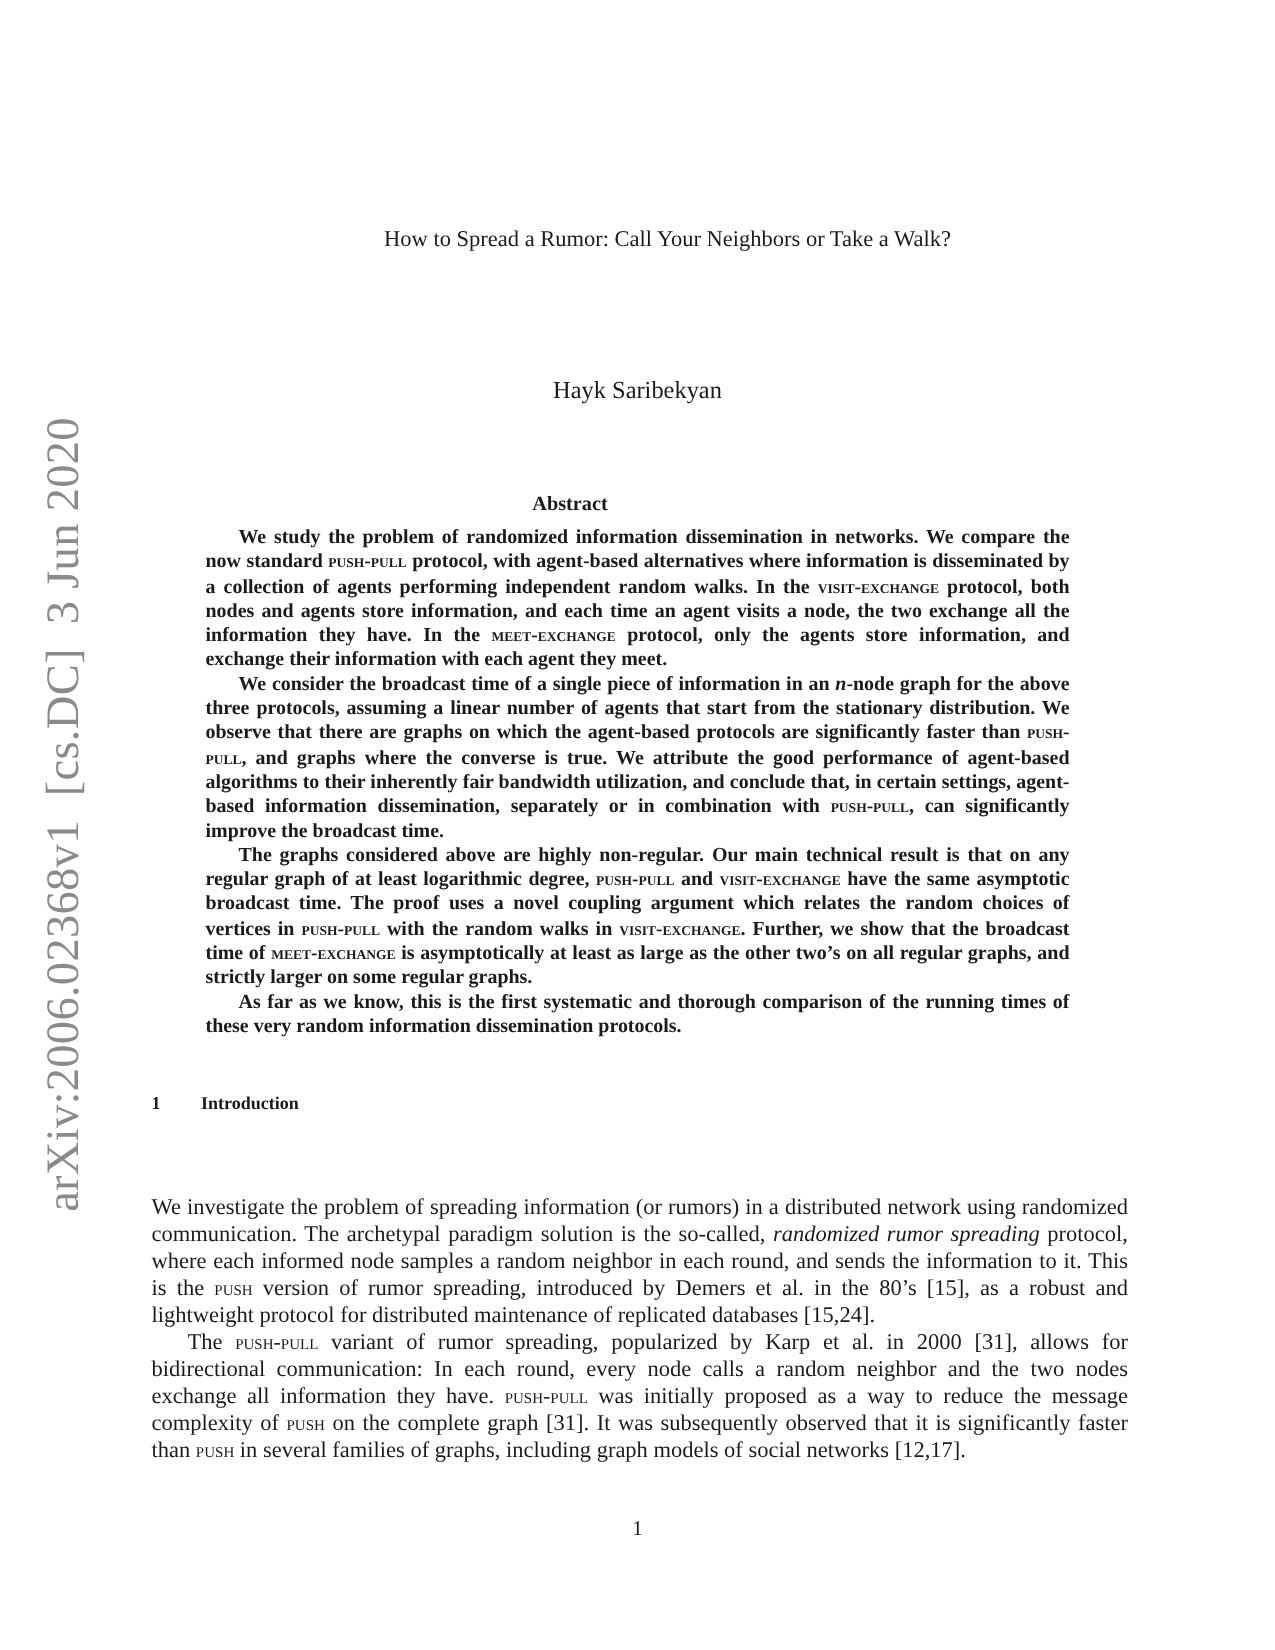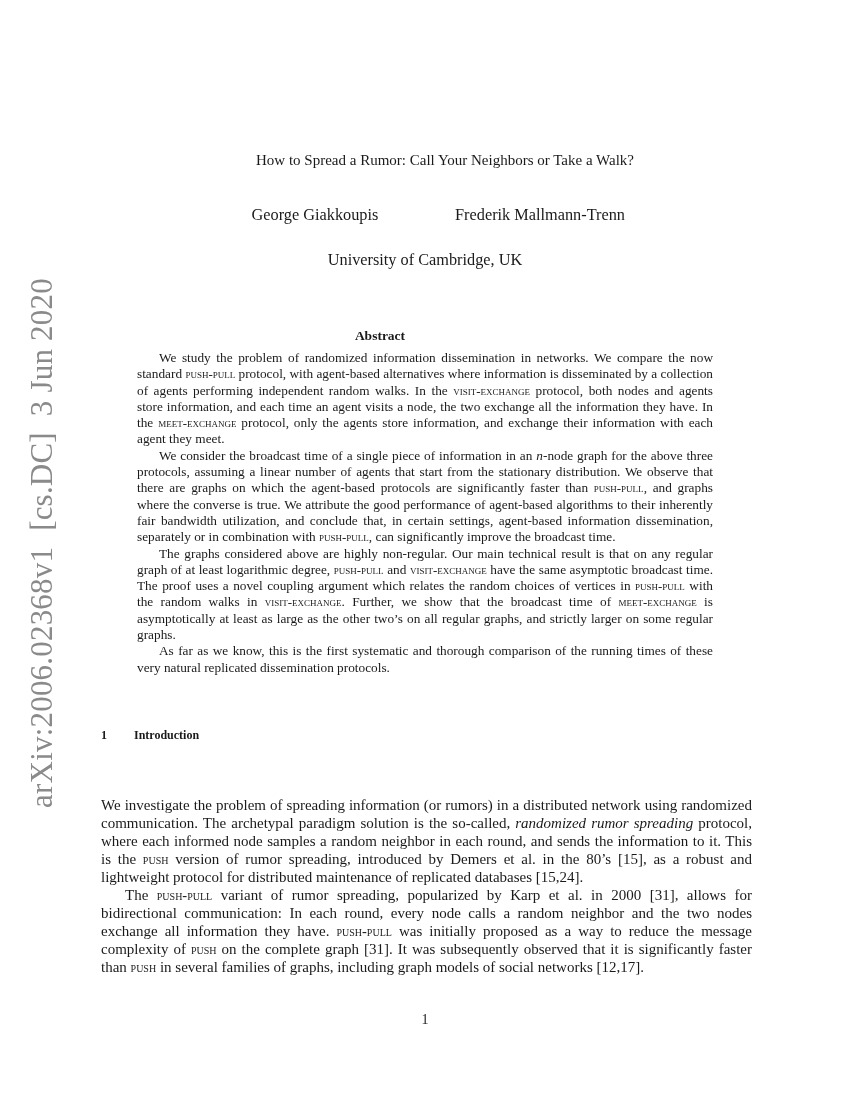--- a/index.html
+++ b/index.html
@@ -31,21 +31,21 @@
   .author-2 { left: 430px; width: 220px; top: 0; }
   .author-3 { left: 300px; width: 250px; top: 45px; }
   .abstract-heading {
     position: absolute; top: 328px; left: 0; width: 760px;
     text-align: center; font-weight: bold; font-size: 13.5px;
   }
   .abstract {
     position: absolute; left: 137px; width: 576px; top: 350px;
     font-size: 13.3px; line-height: 16.3px; text-align: justify;
   }
-  .abstract p { margin: 0; text-indent: 22px; }
+  .abstract p { margin: 0; text-indent: 22px; font-weight: bold; }
   .sc { font-variant: small-caps; font-size: 0.97em; }
   .section-heading {
     position: absolute; left: 101px; top: 728px;
     font-weight: bold; font-size: 12px;
   }
   .section-heading .num { display: inline-block; width: 33px; }
   .body {
     position: absolute; left: 101px; width: 651px; top: 796px;
     font-size: 15px; line-height: 18px; text-align: justify;
   }
@@ -58,37 +58,35 @@
 </style>
 </head>
 <body>
 
 <div class="arxiv-stamp"><span>arXiv:2006.02368v1</span><span>[cs.DC]</span><span>3 Jun 2020</span></div>
 
 <div class="title">How to Spread a Rumor: Call Your Neighbors or Take a Walk?</div>
 
 <div class="authors">
   <div class="author-block author-1">
-    <div>George Giakkoupis</div>
   </div>
   <div class="author-block author-2">
-    <div>Frederik Mallmann-Trenn</div>
   </div>
   <div class="author-block author-3">
-    <div>University of Cambridge, UK</div>
+    <div>Hayk Saribekyan</div>
   </div>
 </div>
 
 <div class="abstract-heading">Abstract</div>
 
 <div class="abstract">
   <p><span>We study the problem of randomized information dissemination in networks. We compare the now standard </span><span class="sc">push-pull</span><span> protocol, with agent-based alternatives where information is disseminated by a collection of agents performing independent random walks. In the </span><span class="sc">visit-exchange</span><span> protocol, both nodes and agents store information, and each time an agent visits a node, the two exchange all the information they have. In the </span><span class="sc">meet-exchange</span><span> protocol, only the agents store information, and exchange their information with each agent they meet.</span></p>
   <p><span>We consider the broadcast time of a single piece of information in an </span><i>n</i><span>-node graph for the above three protocols, assuming a linear number of agents that start from the stationary distribution. We observe that there are graphs on which the agent-based protocols are significantly faster than </span><span class="sc">push-pull</span><span>, and graphs where the converse is true. We attribute the good performance of agent-based algorithms to their inherently fair bandwidth utilization, and conclude that, in certain settings, agent-based information dissemination, separately or in combination with </span><span class="sc">push-pull</span><span>, can significantly improve the broadcast time.</span></p>
   <p><span>The graphs considered above are highly non-regular. Our main technical result is that on any regular graph of at least logarithmic degree, </span><span class="sc">push-pull</span><span> and </span><span class="sc">visit-exchange</span><span> have the same asymptotic broadcast time. The proof uses a novel coupling argument which relates the random choices of vertices in </span><span class="sc">push-pull</span><span> with the random walks in </span><span class="sc">visit-exchange</span><span>. Further, we show that the broadcast time of </span><span class="sc">meet-exchange</span><span> is asymptotically at least as large as the other two’s on all regular graphs, and strictly larger on some regular graphs.</span></p>
-  <p>As far as we know, this is the first systematic and thorough comparison of the running times of these very natural replicated dissemination protocols.</p>
+  <p>As far as we know, this is the first systematic and thorough comparison of the running times of these very random information dissemination protocols.</p>
 </div>
 
 <div class="section-heading"><span class="num">1</span><span>Introduction</span></div>
 
 <div class="body">
   <p><span>We investigate the problem of spreading information (or rumors) in a distributed network using randomized communication. The archetypal paradigm solution is the so-called, </span><i>randomized rumor spreading</i><span> protocol, where each informed node samples a random neighbor in each round, and sends the information to it. This is the </span><span class="sc">push</span><span> version of rumor spreading, introduced by Demers et al. in the 80’s [15], as a robust and lightweight protocol for distributed maintenance of replicated databases [15,24].</span></p>
   <p class="indent"><span>The </span><span class="sc">push-pull</span><span> variant of rumor spreading, popularized by Karp et al. in 2000 [31], allows for bidirectional communication: In each round, every node calls a random neighbor and the two nodes exchange all information they have. </span><span class="sc">push-pull</span><span> was initially proposed as a way to reduce the message complexity of </span><span class="sc">push</span><span> on the complete graph [31]. It was subsequently observed that it is significantly faster than </span><span class="sc">push</span><span> in several families of graphs, including graph models of social networks [12,17].</span></p>
 </div>
 
 <div class="page-number">1</div>

